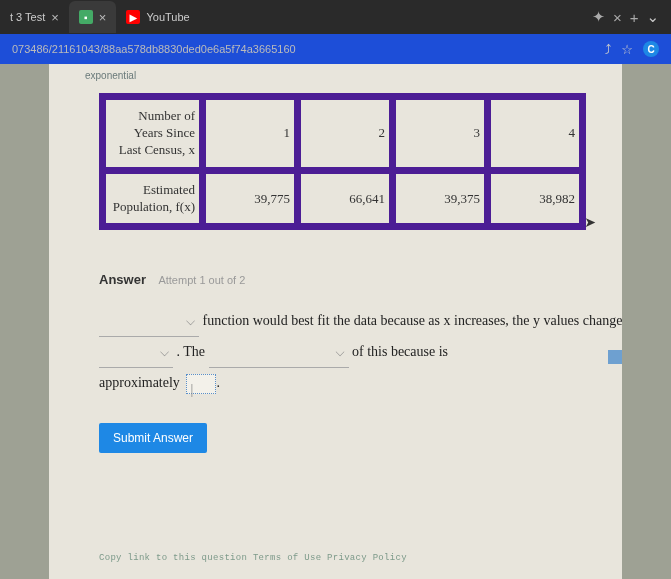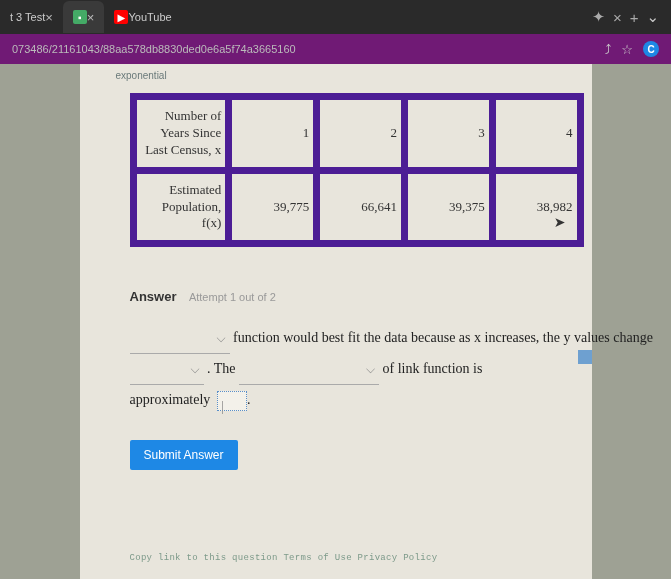--- a/index.html
+++ b/index.html
@@ -1,32 +1,32 @@
 <!DOCTYPE html>
 <html><head>
 <meta charset="utf-8">
 <style>
 * { margin: 0; padding: 0; box-sizing: border-box; }
 body { width: 671px; height: 579px; background: #1a1a1a; font-family: Arial, sans-serif; overflow: hidden; position: relative; }
 .browser-top { background: #2a2a2a; height: 64px; }
 .tabs { display: flex; align-items: center; height: 34px; padding-left: 0; }
-.tab { display: flex; align-items: center; height: 32px; padding: 0 10px; color: #ccc; font-size: 11px; cursor: pointer; }
+.tab { display: flex; align-items: center; height: 32px; padding: 0 10px; color: #ccc; font-size: 11px; gap: 6px; cursor: pointer; }
 .tab.active { background: #3a3a3a; border-radius: 6px 6px 0 0; }
 .tab-close { color: #bbb; font-size: 13px; cursor: pointer; }
 .tab-favicon { width: 14px; height: 14px; display: inline-flex; align-items: center; justify-content: center; font-size: 10px; }
 .tab-favicon.dm { background: #4a6; color: #fff; border-radius: 2px; }
 .tab-favicon.yt { background: #f00; color: #fff; border-radius: 2px; }
 .ext-icons { margin-left: auto; display: flex; align-items: center; gap: 8px; padding-right: 12px; color: #aaa; font-size: 15px; }
 .ext-icons span { cursor: pointer; }
 .ext-chevron { font-size: 15px; color: #ccc; }
-.urlbar { background: #701a75; height: 30px; display: flex; align-items: center; padding: 0 12px; color: #bbb; font-size: 11px; justify-content: space-between; }
+.urlbar { background: #1d4ed8; height: 30px; display: flex; align-items: center; padding: 0 12px; color: #bbb; font-size: 11px; justify-content: space-between; }
 .url-actions { display: flex; gap: 10px; align-items: center; color: #ccc; font-size: 13px; }
 .circle-c { background: #1e88e5; color: #fff; width: 16px; height: 16px; border-radius: 50%; font-size: 10px; display: inline-flex; align-items: center; justify-content: center; font-weight: bold; }
 .content { background: #9ea194; position: absolute; top: 64px; left: 0; right: 0; bottom: 0; display: flex; justify-content: center; }
-.page { background: #e8e5dc; width: 512px; margin-top: 0; padding: 0 8px 20px 0; position: relative; min-height: 100%; }
+.page { background: #e8e5dc; width: 573px; margin-top: 0; padding: 0 8px 20px 0; position: relative; min-height: 100%; }
 .stub-top { color: #6a7a7a; font-size: 10px; padding: 6px 0 12px 36px; overflow: hidden; }
 .data-table { border-collapse: collapse; margin: 0 0 0 50px; }
 .data-table td { border: 7px solid #4c1d95; padding: 8px 4px; text-align: right; font-size: 13px; color: #333; font-family: Georgia, serif; }
 .data-table .hdr { width: 100px; line-height: 1.3; }
 .data-table .val { width: 95px; }
 .answer-section { margin: 40px 0 0 50px; }
 .answer-label { font-size: 13px; color: #333; font-weight: bold; display: inline; }
 .attempts { font-size: 11px; color: #999; margin-left: 8px; }
 .sentence { margin: 18px 0 0 50px; font-family: Georgia, serif; font-size: 14px; color: #222; line-height: 2.2; width: 560px; }
 .dropdown { display: inline-block; border-bottom: 1px solid #aaa; min-width: 60px; text-align: right; padding: 0 4px 1px 4px; color: #888; cursor: pointer; vertical-align: baseline; font-size: 12px; }
@@ -105,21 +105,21 @@
       <span class="attempts">Attempt 1 out of 2</span>
     </div>
 
     <div class="sentence">
       <span class="dropdown wide1"><span>⌵</span></span>
       <span>function would best fit the data because as x increases, the y values</span>
       <span>change</span>
       <span class="dropdown wide2"><span>⌵</span></span>
       <span>. The</span>
       <span class="dropdown wide3"><span>⌵</span></span>
-      <span>of link function is</span>
+      <span>of this because is</span>
       <br>
       <span>approximately</span>
       <span class="num-input">|</span>.
     </div>
 
     <button class="submit-btn">Submit Answer</button>
 
     <div class="side-badge"></div>
     <div class="cursor-arrow">➤</div>
     <div class="footer-stub">Copy link to this question     Terms of Use   Privacy Policy</div>

